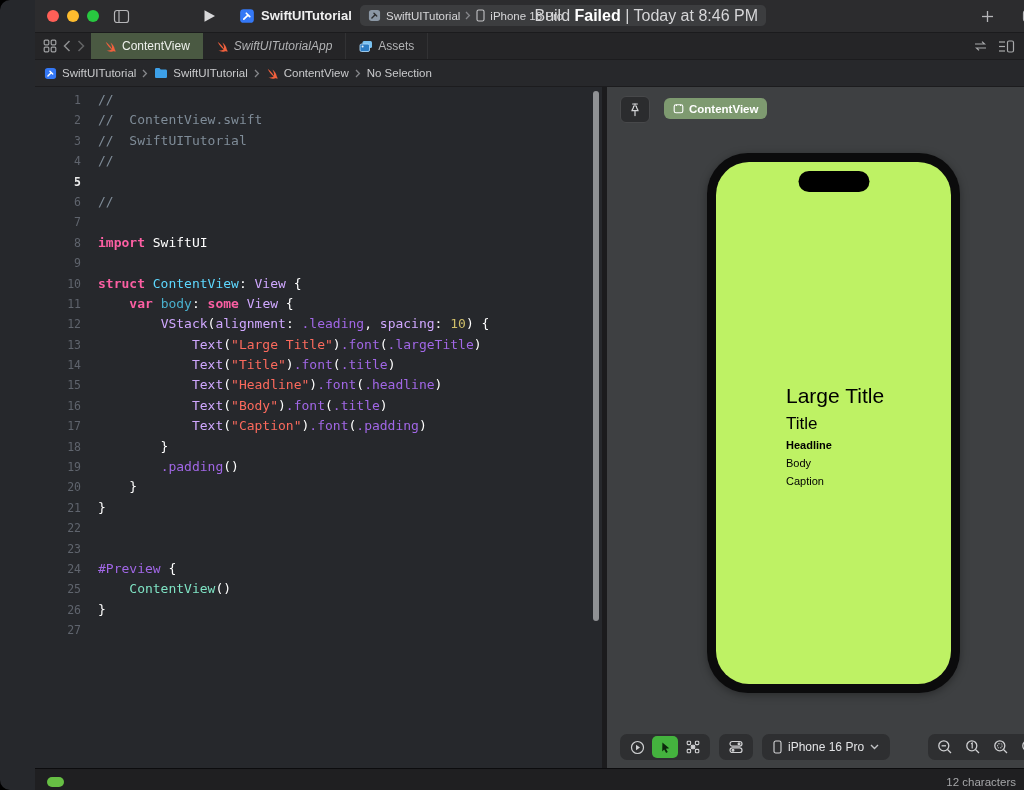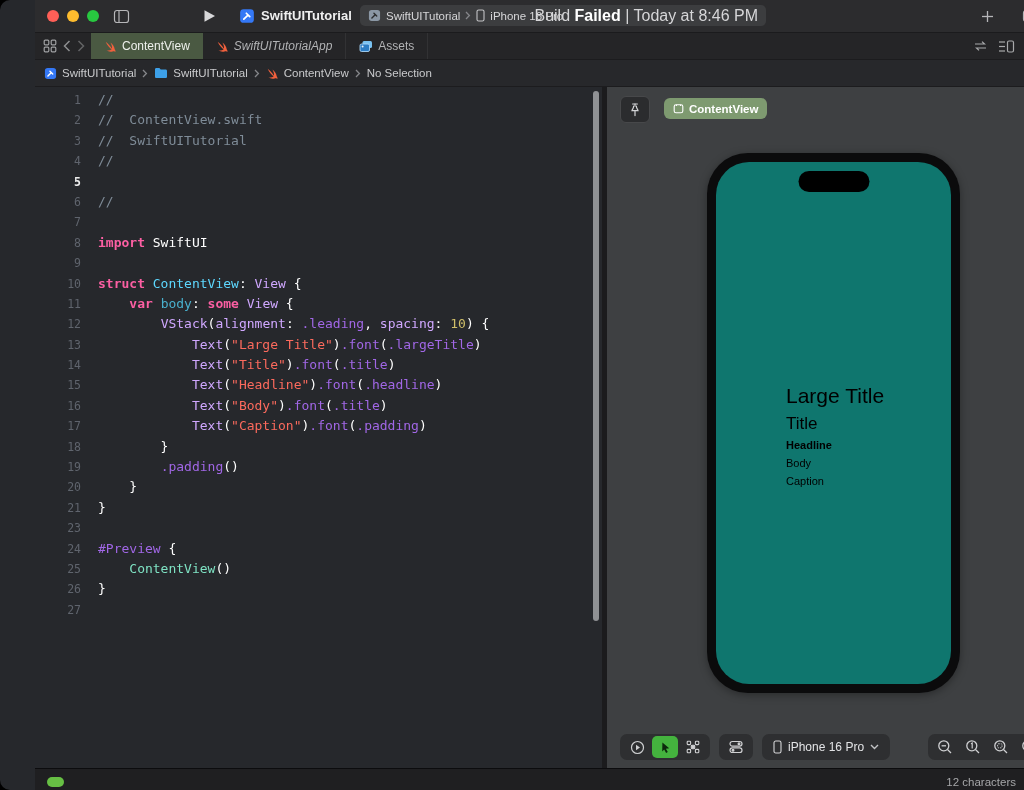--- a/index.html
+++ b/index.html
@@ -54,21 +54,21 @@
   .mint{color:#7fe3c4;} .pl{color:#fff;}
   .hl{background:#51647a;border-radius:3px;color:#d6dfe8;}
   .vscroll{position:absolute;right:3px;top:4px;width:6px;height:530px;border-radius:3px;background:#8f9194;}
   .pane-divider{width:5px;background:#1b1b1d;}
 
   
   .preview{position:relative;flex:1;background:#3e4042;}
   .pin-btn{position:absolute;left:13px;top:9px;width:28px;height:25px;background:#2b2c2e;border:1px solid #47484a;border-radius:6px;display:flex;align-items:center;justify-content:center;color:#d2d3d5;}
   .chip{position:absolute;left:57px;top:11px;height:21px;background:#7e9a70;border-radius:6px;display:flex;align-items:center;gap:5px;padding:0 9px;color:#fff;font-size:11.5px;font-weight:600;}
   .phone{position:absolute;left:100px;top:66px;width:253px;height:540px;background:#0b0b0c;border-radius:41px;box-shadow:0 2px 8px rgba(0,0,0,.35);}
-  .screen{position:absolute;left:9px;top:9px;right:9px;bottom:9px;background:#0f766e;border-radius:33px;overflow:hidden;}
+  .screen{position:absolute;left:9px;top:9px;right:9px;bottom:9px;background:#bef264;border-radius:33px;overflow:hidden;}
   .island{position:absolute;left:50%;transform:translateX(-50%);top:9px;width:71px;height:21px;background:#000;border-radius:11px;}
   .phone-texts{position:absolute;left:70px;top:50%;transform:translateY(calc(-50% + 13px));display:flex;flex-direction:column;gap:6px;color:#000;}
   .phone-texts div{line-height:1.12;white-space:nowrap;}
 
   .pv-bottom{position:absolute;left:13px;right:13px;bottom:8px;display:flex;align-items:center;gap:9px;}
   .pv-group{display:flex;align-items:center;background:#2e2f31;border-radius:7px;height:26px;padding:0 4px;gap:2px;}
   .pv-btn{width:26px;height:22px;border-radius:5px;display:flex;align-items:center;justify-content:center;color:#cfd0d2;}
   .pv-btn.greenmode{background:#44b33e;}
   .pv-single{width:34px;justify-content:center;padding:0;}
   .dev-pill{display:flex;align-items:center;gap:6px;background:#2e2f31;border-radius:7px;height:26px;padding:0 11px;color:#e2e3e5;font-size:12px;font-weight:500;}
@@ -345,20 +345,24 @@
             <span class="gutter-num">19</span>
             <span class="code-text"><span class="pl">        </span><span class="mem">.padding</span><span class="pl">()</span></span>
           </div>
           <div class="code-row">
             <span class="gutter-num">20</span>
             <span class="code-text"><span class="pl">    }</span></span>
           </div>
           <div class="code-row">
             <span class="gutter-num">21</span>
             <span class="code-text"><span class="pl">}</span></span>
+          </div>
+          <div class="code-row">
+            <span class="gutter-num">22</span>
+            <span class="code-text"></span>
           </div>
           <div class="code-row">
             <span class="gutter-num">23</span>
             <span class="code-text"></span>
           </div>
           <div class="code-row">
             <span class="gutter-num">24</span>
             <span class="code-text"><span class="mem">#Preview</span><span class="pl"> {</span></span>
           </div>
           <div class="code-row">

